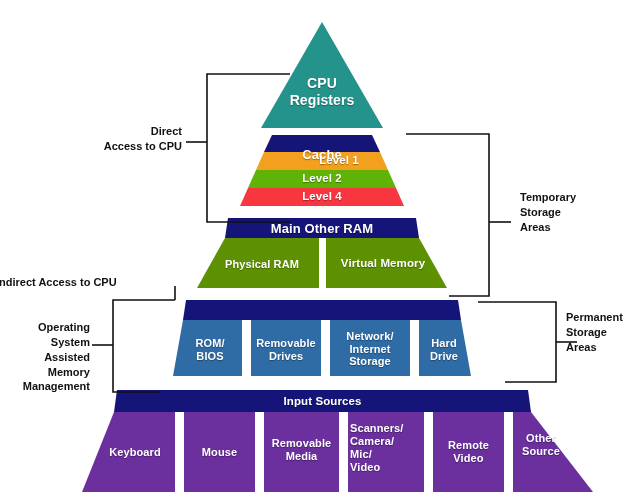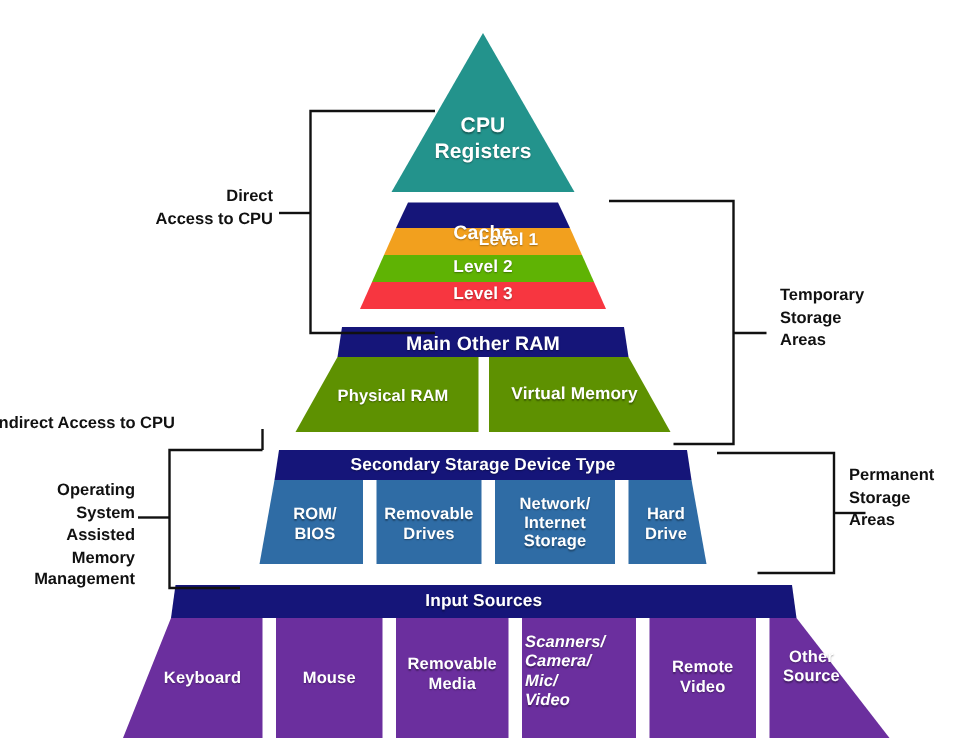--- a/index.html
+++ b/index.html
@@ -93,43 +93,42 @@
       <path d="M556,342 L577,342"></path>
     </g>
   </svg>
 
   <div class="lbl" style="left:272px;top:68px;width:100px;height:48px;font-size:14px;">CPU
 Registers</div>
 
   <div class="lbl" style="left:272px;top:135px;width:100px;height:17px;font-size:13px;margin-top:11px;">Cache</div>
   <div class="lbl" style="left:281px;top:152px;width:116px;height:18px;font-size:11.5px;">Level 1</div>
   <div class="lbl" style="left:256px;top:170px;width:132px;height:18px;font-size:11.5px;">Level 2</div>
-  <div class="lbl" style="left:248px;top:188px;width:148px;height:18px;font-size:11.5px;">Level 3</div>
+  <div class="lbl" style="left:248px;top:188px;width:148px;height:18px;font-size:11.5px;">Level 4</div>
 
   <div class="lbl" style="left:228px;top:219px;width:188px;height:19px;font-size:13px;">Main Other RAM</div>
   <div class="lbl" style="left:205px;top:248px;width:114px;height:32px;font-size:11px;">Physical RAM</div>
   <div class="lbl" style="left:326px;top:248px;width:114px;height:32px;font-size:11.5px;">Virtual Memory</div>
 
-  <div class="lbl" style="left:186px;top:301px;width:272px;height:19px;font-size:11.5px;">Secondary Starage Device Type</div>
   <div class="lbl" style="left:178px;top:328px;width:64px;height:44px;font-size:11px;">ROM/
 BIOS</div>
   <div class="lbl" style="left:251px;top:328px;width:70px;height:44px;font-size:11px;">Removable
 Drives</div>
   <div class="lbl" style="left:330px;top:324px;width:80px;height:50px;font-size:11px;">Network/
 Internet
 Storage</div>
   <div class="lbl" style="left:419px;top:328px;width:50px;height:44px;font-size:11px;">Hard
 Drive</div>
 
   <div class="lbl" style="left:117px;top:391px;width:411px;height:21px;font-size:11.5px;">Input Sources</div>
   <div class="lbl" style="left:95px;top:436px;width:80px;height:32px;font-size:11px;">Keyboard</div>
   <div class="lbl" style="left:184px;top:436px;width:71px;height:32px;font-size:11px;">Mouse</div>
   <div class="lbl" style="left:264px;top:428px;width:75px;height:44px;font-size:11px;">Removable
 Media</div>
-  <div class="lbl" style="left:350px;top:418px;width:74px;height:68px;font-size:11px;align-items:flex-start;justify-content:flex-start;text-align:left;padding-top:4px;font-style:italic;">Scanners/
+  <div class="lbl" style="left:350px;top:418px;width:74px;height:68px;font-size:11px;align-items:flex-start;justify-content:flex-start;text-align:left;padding-top:4px;">Scanners/
 Camera/
 Mic/
 Video</div>
   <div class="lbl" style="left:433px;top:436px;width:71px;height:32px;font-size:11px;">Remote
 Video</div>
   <div class="lbl" style="left:508px;top:428px;width:66px;height:34px;font-size:11px;">Other
 Source</div>
 
   <div class="anno l" style="left:60px;top:124px;width:122px;">Direct
 Access to CPU</div>

